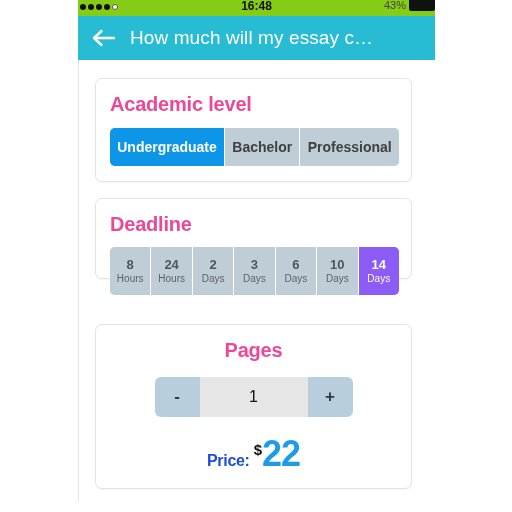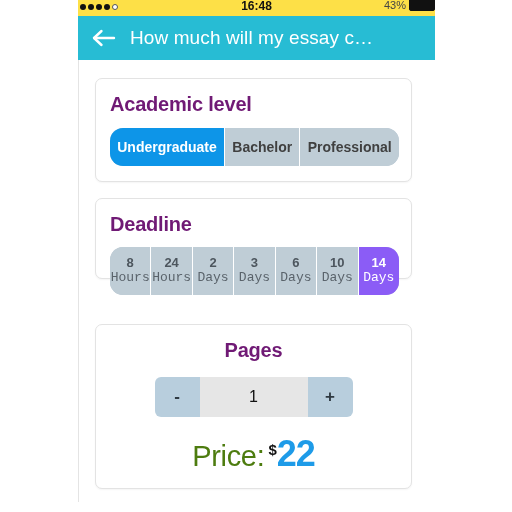--- a/index.html
+++ b/index.html
@@ -21,21 +21,21 @@
     left: 0; top: 0;
     width: 512px; height: 512px;
     background: #ffffff;
   }
 
   
   #status-bar {
     position: absolute;
     left: 78px; top: 0;
     width: 357px; height: 16px;
-    background: #fde047;
+    background: #84cc16;
     overflow: hidden;
   }
   #signal-dots {
     position: absolute;
     left: 2px; top: 4px;
     display: flex;
     gap: 2px;
     align-items: center;
   }
   .dot {
@@ -128,31 +128,31 @@
   }
   #card-academic { top: 18px;  height: 104px; }
   #card-deadline { top: 138px; height: 81px; }
   #card-pages    { top: 264px; height: 165px; }
 
   .card-title {
     margin: 0;
     padding: 14px 14px 0 14px;
     font-size: 20px;
     font-weight: bold;
-    color: #701a75;
+    color: #ec4899;
     letter-spacing: -0.2px;
   }
   .card-title.center { text-align: center; }
 
   
   .segmented {
     position: absolute;
     left: 14px;
     display: flex;
-    border-radius: 13px;
+    border-radius: 5px;
     overflow: hidden;
     background: #b9c9d4;
   }
   #academic-segmented {
     top: 49px;
     width: 289px;
     height: 38px;
   }
   .seg {
     flex: 1 1 auto;
@@ -191,23 +191,22 @@
     box-sizing: border-box;
     line-height: 1.12;
   }
   .seg-deadline:last-child { border-right: none; }
   .seg-deadline .num {
     font-size: 13px;
     font-weight: bold;
     color: #4d565e;
   }
   .seg-deadline .unit {
-    font-size: 13px;
+    font-size: 10px;
     color: #5a636b;
-    font-family: Liberation Mono, monospace;
   }
   .seg-deadline.selected { background: #8b5cf6; }
   .seg-deadline.selected .num,
   .seg-deadline.selected .unit { color: #ffffff; }
 
   
   #pages-stepper {
     position: absolute;
     left: 50%;
     transform: translateX(-50%);
@@ -241,23 +240,23 @@
 
   
   #price-row {
     position: absolute;
     left: 0; right: 0;
     top: 108px;
     text-align: center;
     white-space: nowrap;
   }
   #price-label {
-    font-size: 29px;
-    font-weight: normal;
-    color: #4d7c0f;
+    font-size: 16px;
+    font-weight: bold;
+    color: #1d4ed8;
     letter-spacing: -0.3px;
   }
   #price-currency {
     font-size: 15px;
     font-weight: bold;
     color: #111111;
     vertical-align: 11px;
     margin-left: 4px;
   }
   #price-amount {

